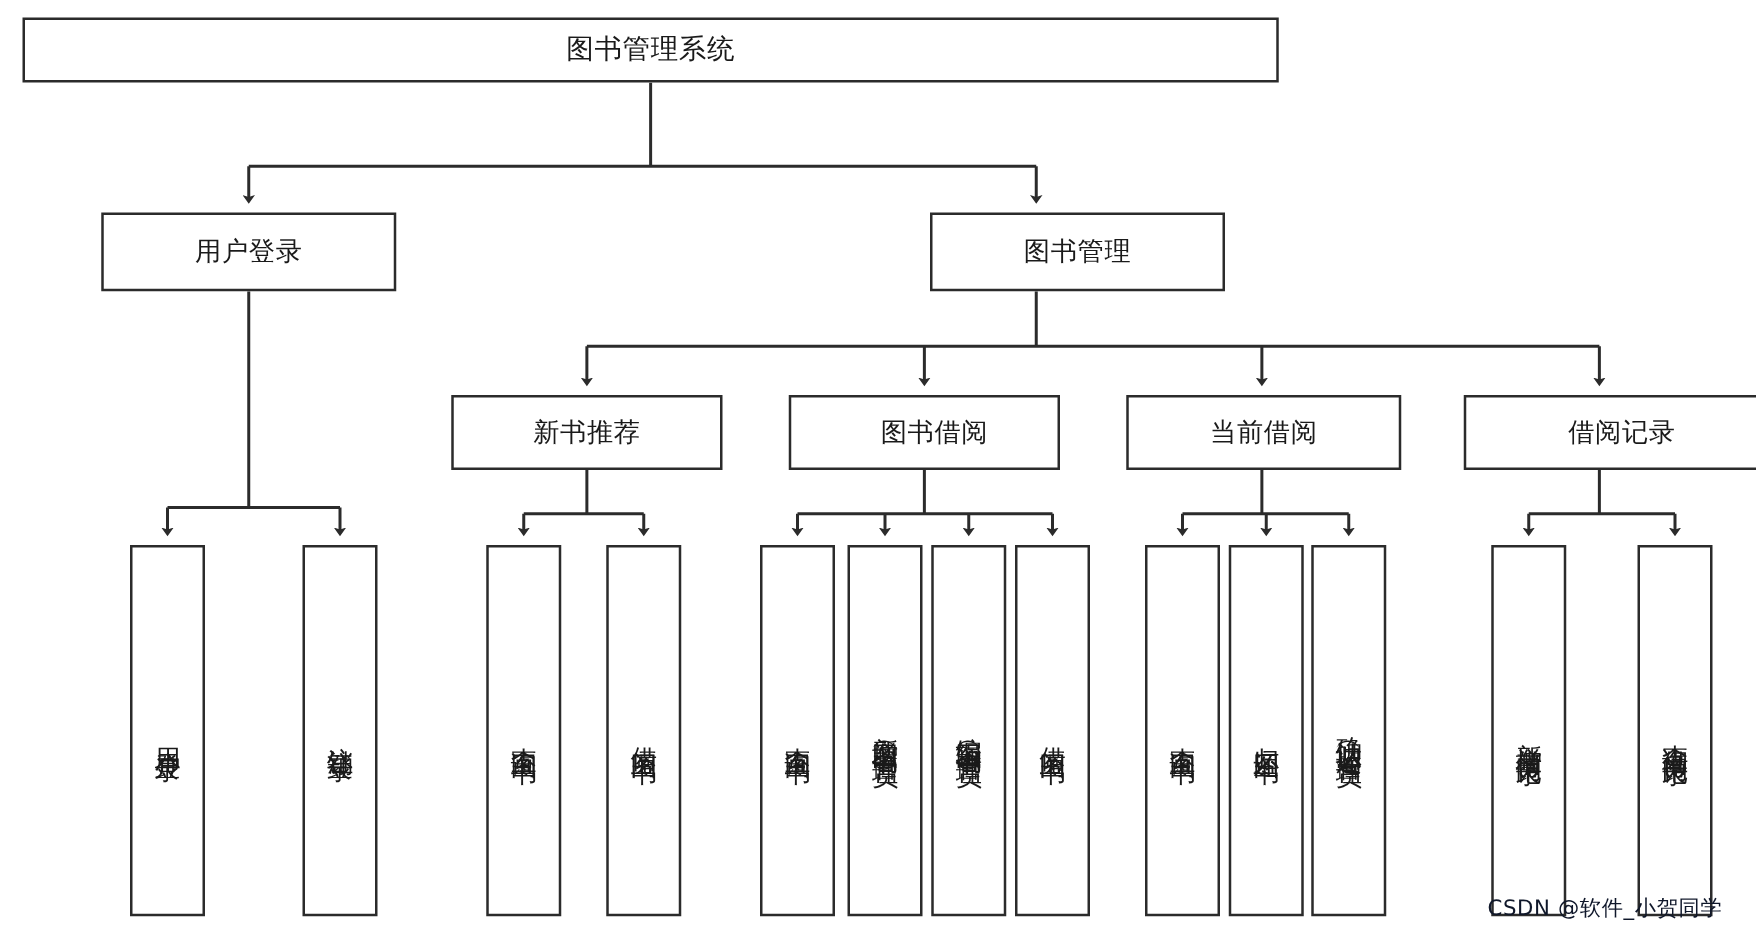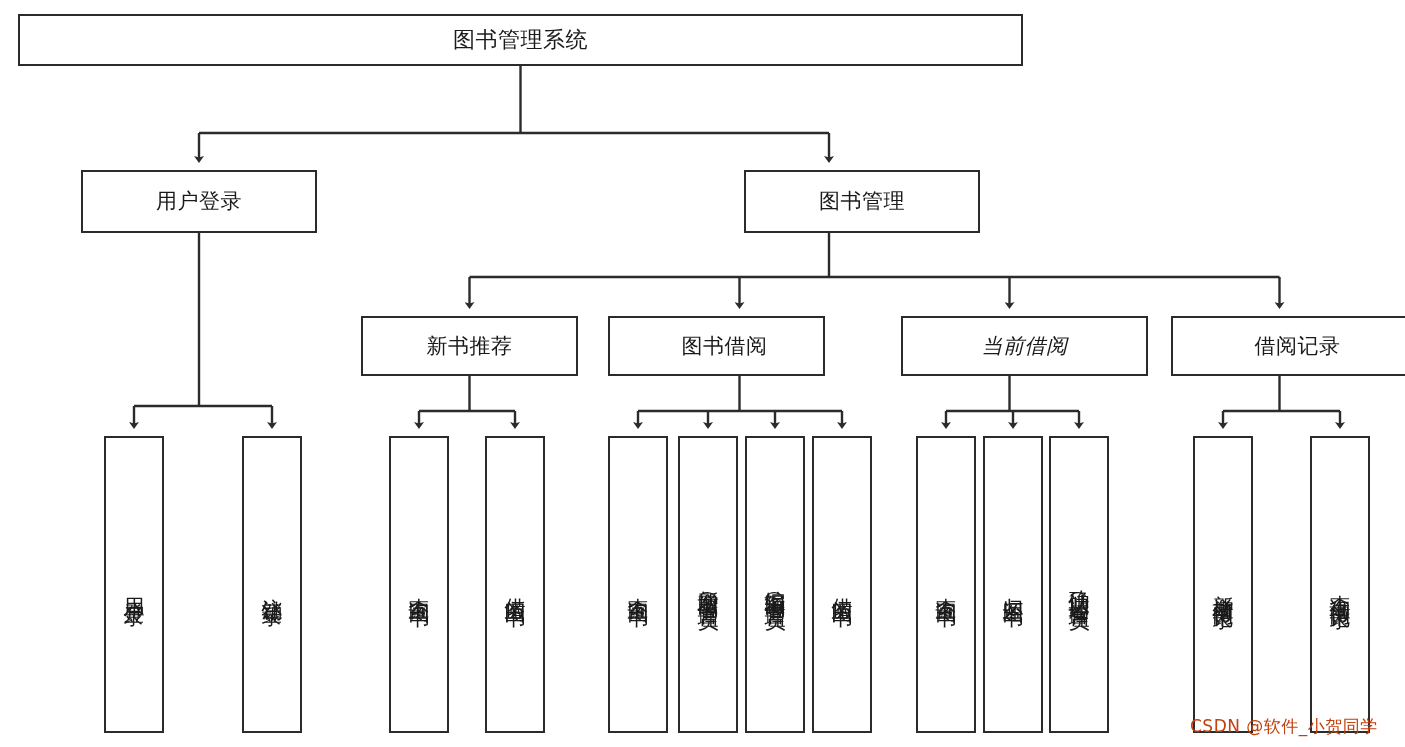--- a/index.html
+++ b/index.html
@@ -126,24 +126,24 @@
       </div>
       <div class="node horiz l2" style="left: 81px; top: 170px; width: 236px; height: 63px;">
         <span class="node-label">用户登录</span>
       </div>
       <div class="node horiz l2" style="left: 711px; top: 170px; width: 236px; height: 63px; margin-left: 33px;">
         <span class="node-label">图书管理</span>
       </div>
       <div class="node horiz l3" style="left: 361px; top: 316px; width: 217px; height: 60px;">
         <span class="node-label">新书推荐</span>
       </div>
-      <div class="node horiz l3" style="left: 608px; top: 316px; width: 217px; height: 60px; padding-left: 16px;">
+      <div class="node horiz l3" style="left: 631px; top: 316px; width: 217px; height: 60px; padding-left: 16px;">
         <span class="node-label">图书借阅</span>
       </div>
-      <div class="node horiz l3" style="left: 901px; top: 316px; width: 247px; height: 60px; font-style: italic;">
+      <div class="node horiz l3" style="left: 901px; top: 316px; width: 220px; height: 60px;">
         <span class="node-label">当前借阅</span>
       </div>
       <div class="node horiz l3" style="left: 1171px; top: 316px; width: 253px; height: 60px;">
         <span class="node-label">借阅记录</span>
       </div>
       <div class="node vert leaf" style="left: 104px; top: 436px; width: 60px; height: 297px;">
         <span class="node-label">用户登录</span>
       </div>
       <div class="node vert leaf" style="left: 242px; top: 436px; width: 60px; height: 297px;">
         <span class="node-label">注销登录</span>
@@ -176,15 +176,15 @@
         <span class="node-label">确认归还（管理员）</span>
       </div>
       <div class="node vert leaf" style="left: 1193px; top: 436px; width: 60px; height: 297px;">
         <span class="node-label">新增借阅记录</span>
       </div>
       <div class="node vert leaf" style="left: 1310px; top: 436px; width: 60px; height: 297px;">
         <span class="node-label">查询借阅记录</span>
       </div>
     </div>
 
-  <div class="watermark" style="left: 1190px; top: 715px; color: #c2410c;">CSDN @软件_小贺同学</div>
+  <div class="watermark" style="left: 1190px; top: 715px; color: #0f172a;">CSDN @软件_小贺同学</div>
 
 </div>
 
 </body></html>

